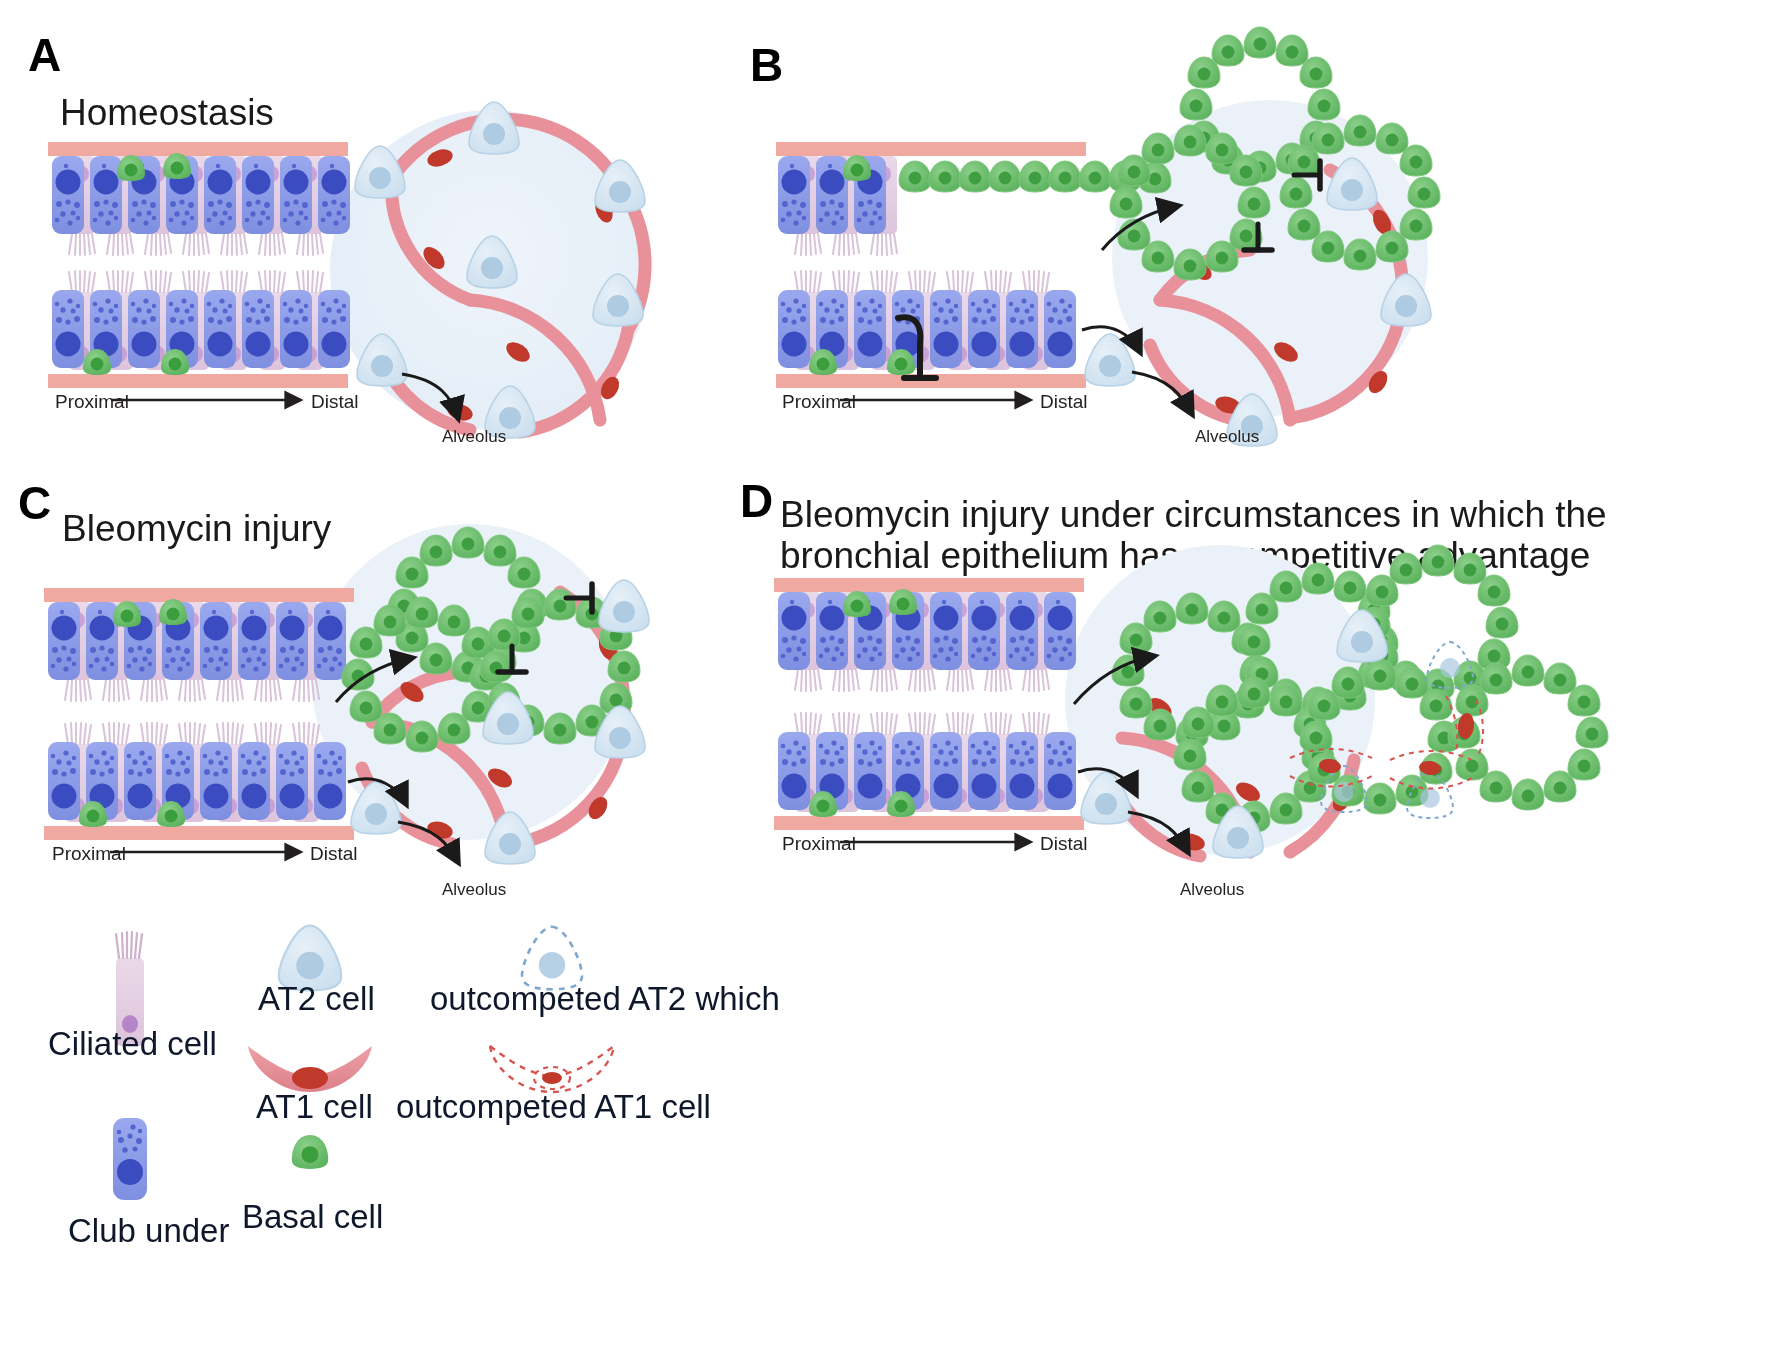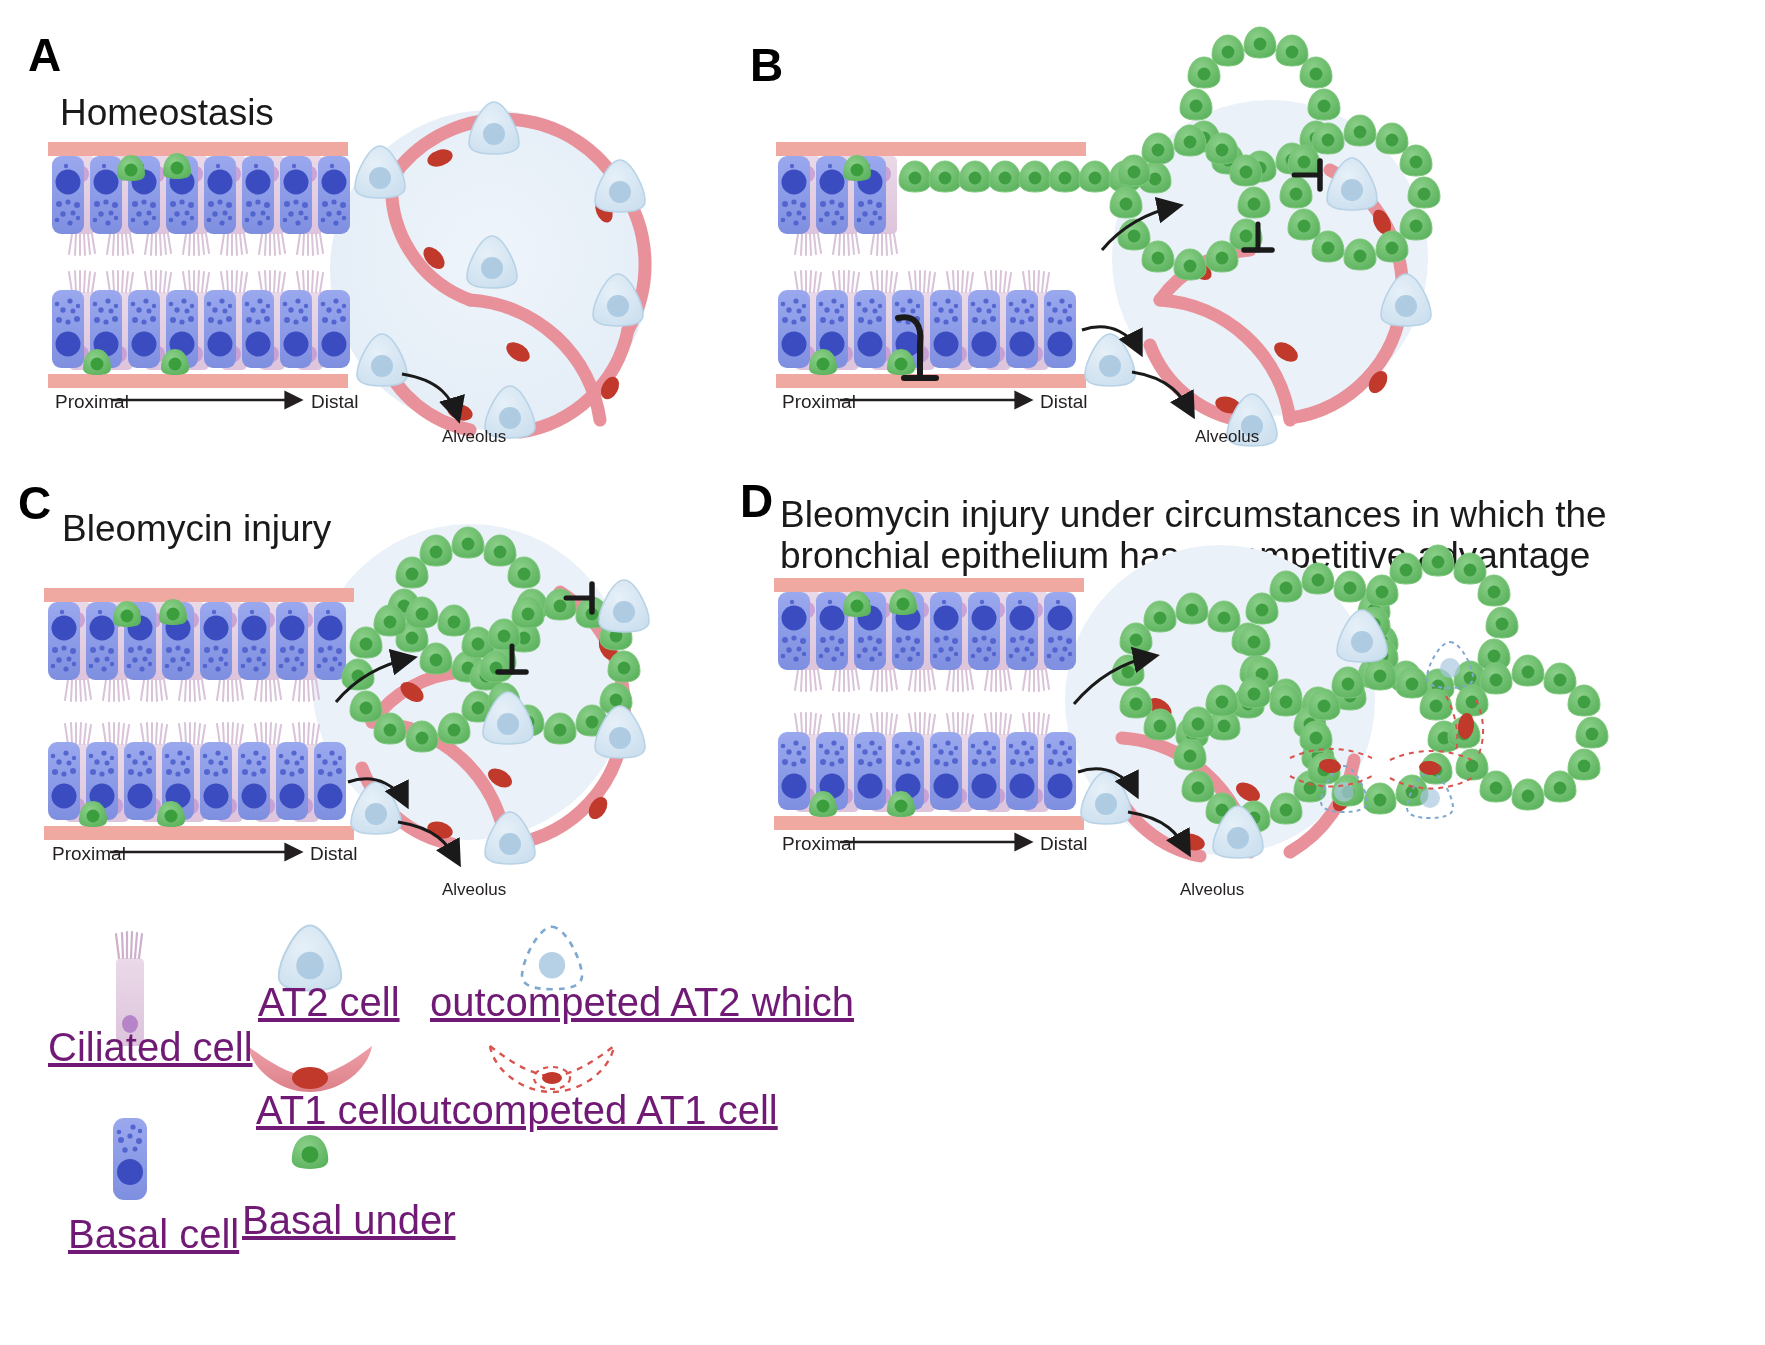--- a/index.html
+++ b/index.html
@@ -34,24 +34,23 @@
     font-family:"Liberation Sans", sans-serif;
   }
   .alveolus-label {
     position:absolute;
     font-size:17px;
     color:#231f20;
     text-align:center;
   }
   .legend-text {
     position:absolute;
-    font-size:40px;
-    color:#701a75;
+    font-size:33px;
+    color:#0f172a;
     white-space:nowrap;
-    text-decoration:underline;
   }
 </style>
 </head>
 <body>
 
 <div class="panel" style="left:0;top:0;width:730px;height:465px;">
   <div class="panel-letter" style="left:28px;top:32px;">A</div>
   <div class="panel-title" style="left:60px;top:72px;">Homeostasis</div>
 
   <svg width="730" height="465">
@@ -785,19 +784,19 @@
 
     <g transform="translate(552,140)">
       <path d="M-62,-14 C-34,8 -14,16 0,16 C14,16 34,8 62,-14" fill="none" stroke="#d9534f" stroke-width="2.4" stroke-dasharray="6,6"></path>
       <path d="M-62,-14 C-58,10 -30,32 0,32 C30,32 58,10 62,-14" fill="none" stroke="#d9534f" stroke-width="2.4" stroke-dasharray="6,6"></path>
       <ellipse cx="0" cy="18" rx="18" ry="11" fill="none" stroke="#d9534f" stroke-width="2.2" stroke-dasharray="5,5"></ellipse>
       <ellipse cx="0" cy="18" rx="10" ry="6" fill="#c0392b"></ellipse>
     </g>
   </svg>
 
   <div class="legend-text" style="left:48px;top:105px;">Ciliated cell</div>
-  <div class="legend-text" style="left:68px;top:292px;">Basal cell</div>
+  <div class="legend-text" style="left:68px;top:292px;">Club under</div>
   <div class="legend-text" style="left:258px;top:60px;">AT2 cell</div>
   <div class="legend-text" style="left:256px;top:168px;">AT1 cell</div>
-  <div class="legend-text" style="left:242px;top:278px;">Basal under</div>
+  <div class="legend-text" style="left:242px;top:278px;">Basal cell</div>
   <div class="legend-text" style="left:430px;top:60px;">outcompeted AT2 which</div>
   <div class="legend-text" style="left:396px;top:168px;">outcompeted AT1 cell</div>
 </div>
 
 </body></html>

